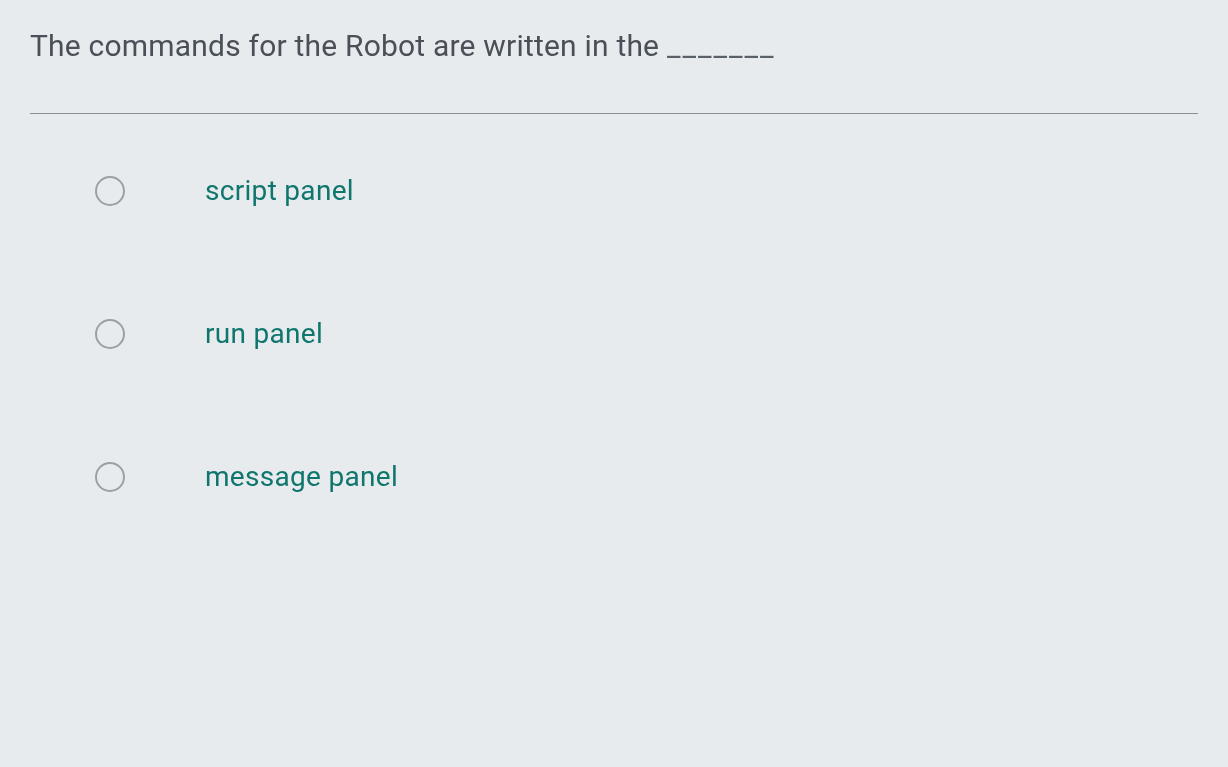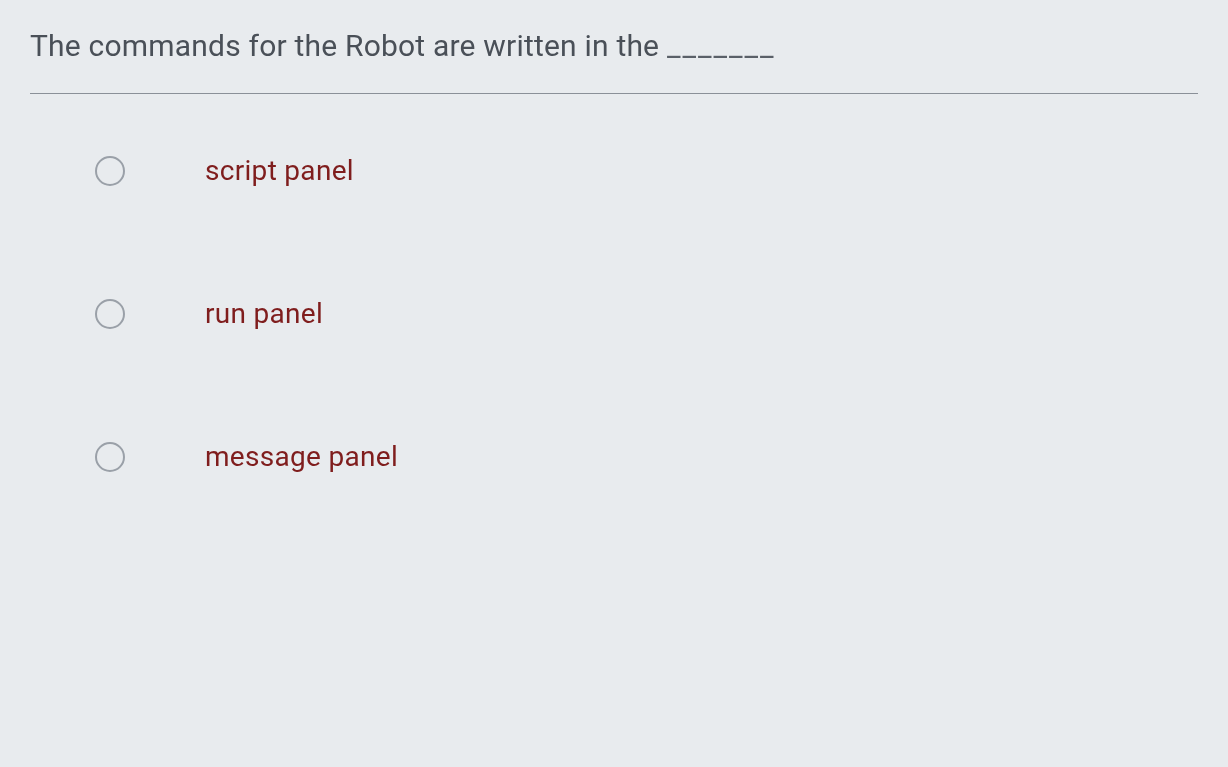--- a/index.html
+++ b/index.html
@@ -15,21 +15,21 @@
       overflow: hidden;
     }
     .container {
       padding: 28px 30px 0 30px;
     }
     .question-text {
       font-size: 30px;
       font-weight: 400;
       color: #4a5058;
       letter-spacing: 0.2px;
-      margin-bottom: 30px;
+      margin-bottom: 50px;
     }
     .blank {
       color: #5a6068;
       letter-spacing: 2px;
     }
     .divider {
       border: none;
       border-top: 1px solid #8a9098;
       margin: 0 0 60px 0;
     }
@@ -49,21 +49,21 @@
       width: 30px;
       height: 30px;
       border: 2px solid #9aa0a8;
       border-radius: 50%;
       background: transparent;
       flex-shrink: 0;
     }
     .option-label {
       font-size: 28px;
       font-weight: 400;
-      color: #7f1d1d;
+      color: #0f766e;
       margin-left: 80px;
       letter-spacing: 0.3px;
     }
   </style>
 </head>
 <body>
 
 <div class="container">
   <div class="question-text">
     <span>The commands for the Robot are written in the </span><span class="blank">_______</span>

